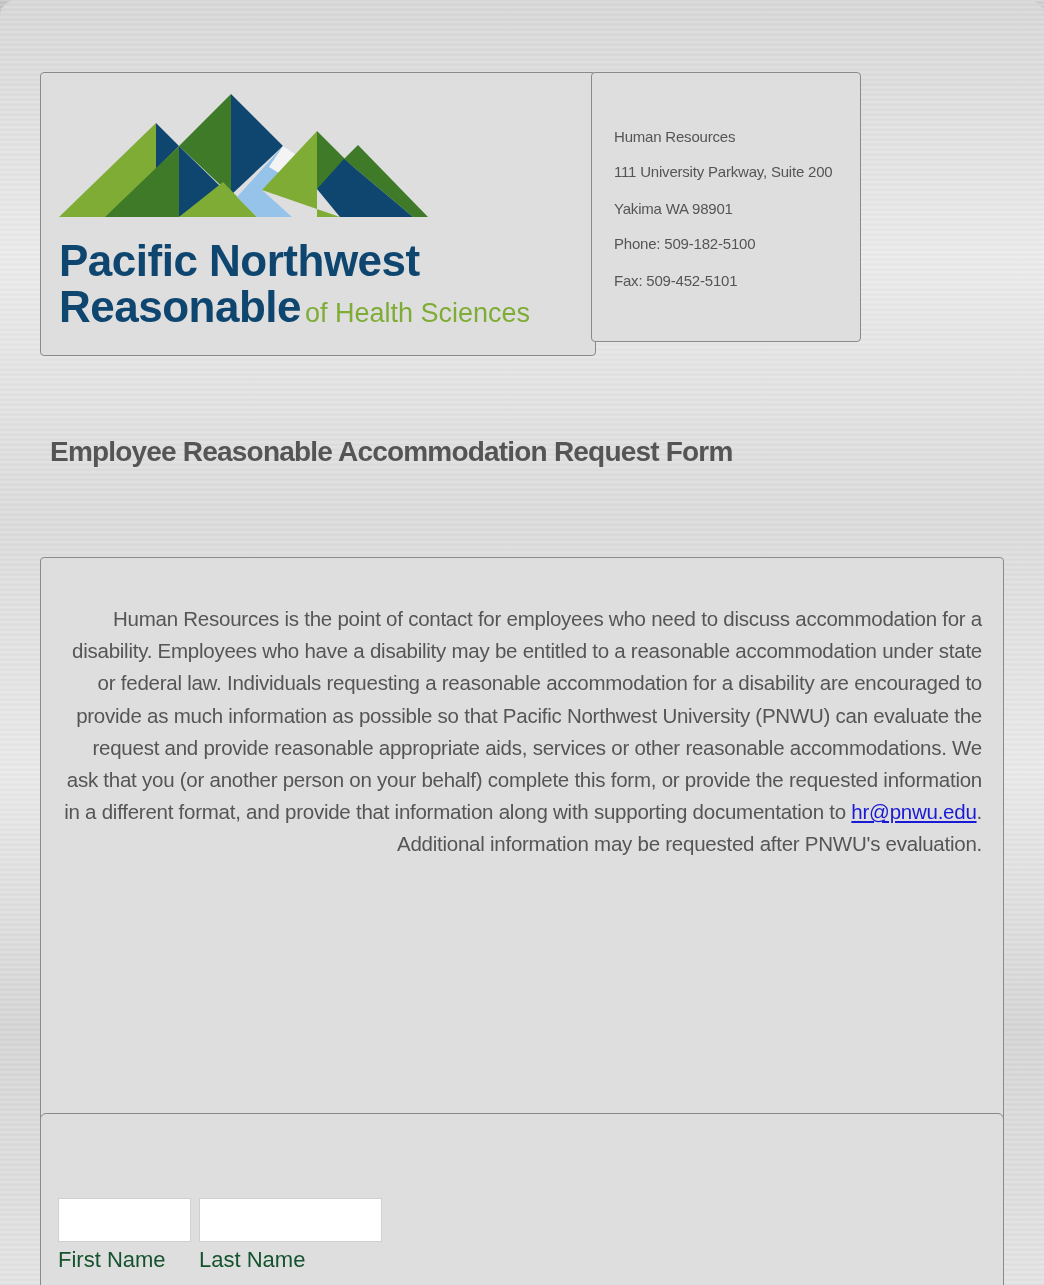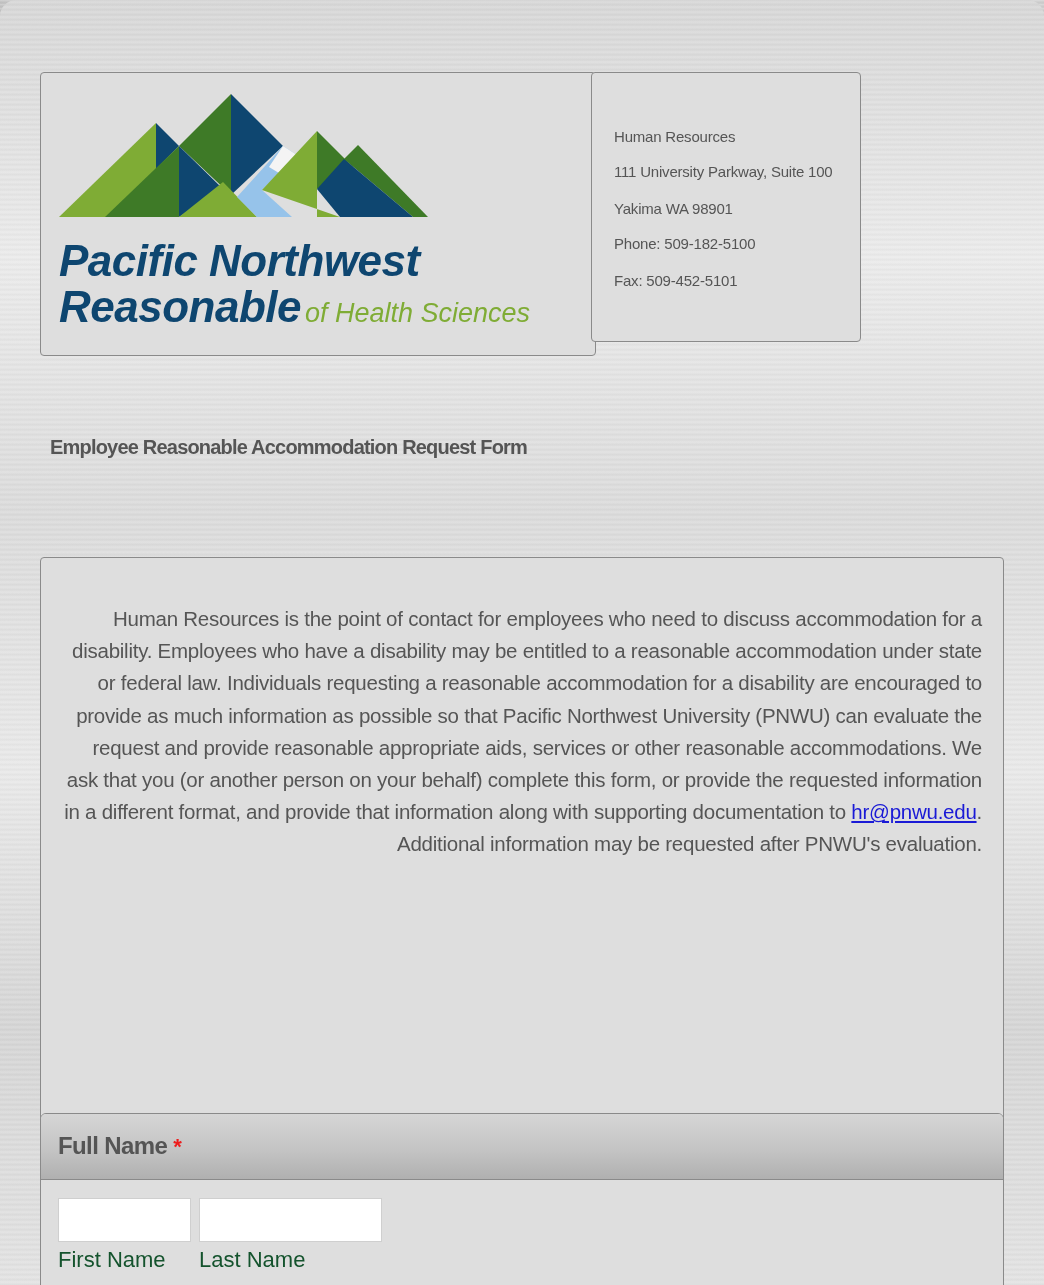--- a/index.html
+++ b/index.html
@@ -19,41 +19,41 @@
       repeating-linear-gradient(180deg, rgba(0,0,0,0.025) 0px, rgba(255,255,255,0.12) 2px, rgba(0,0,0,0.03) 5px),
       linear-gradient(180deg, #d8d8d8 0%, #ececec 20%, #dcdcdc 40%, #eaeaea 60%, #d6d6d6 80%, #e4e4e4 100%);
   }
   .panel {
     position: absolute;
     background: #dedede;
     border: 1.5px solid #8a8a8a;
     border-radius: 4px;
     text-align: right;
   }
-  .logo-panel { left: 40px; top: 72px; width: 556px; height: 284px; font-style: italic; }
+  .logo-panel { left: 40px; top: 72px; width: 556px; height: 284px; }
   .contact-panel { left: 591px; top: 72px; width: 270px; height: 270px; }
   .contact-panel .line {
     position: absolute; left: 22px;
     font-size: 15px; color: #555; letter-spacing: -0.2px;
   }
   .logo-svg { position: absolute; left: 16px; top: 16px; }
   .logo-text1, .logo-text2 {
     position: absolute; left: 18px;
     font-weight: bold; color: #0e4670; font-size: 44px; letter-spacing: -0.5px;
     line-height: 1;
   }
   .logo-text1 { top: 166px; }
   .logo-text2 { top: 212px; }
   .logo-sub {
     font-weight: normal; color: #7fac35; font-size: 27px; letter-spacing: 0;
     margin-left: 4px;
   }
   .form-title {
     position: absolute; left: 50px; top: 436px;
-    font-size: 20px; font-weight: bold; color: #555; letter-spacing: -0.8px;
+    font-size: 28px; font-weight: bold; color: #555; letter-spacing: -0.8px;
   }
   .intro-panel { left: 40px; top: 557px; width: 964px; height: 632px; }
   .intro-panel p {
     position: absolute; left: 21px; width: 920px;
     font-size: 20.5px; line-height: 32.2px; color: #555;
     letter-spacing: -0.25px;
   }
   .intro-panel a { color: #1a1ad6; text-decoration: underline; }
   .field-panel {
     position: absolute; left: 40px; top: 1113px; width: 964px; height: 200px;
@@ -110,33 +110,30 @@
 
     <polygon points="287,70 301,56 371,128 356,128" fill="#3e7a27"></polygon>
     <polygon points="260,100 287,70 356,128 283,128" fill="#0e4670"></polygon>
   </svg>
   <div class="logo-text1">Pacific Northwest</div>
   <div class="logo-text2"><span>Reasonable</span><span class="logo-sub">of Health Sciences</span></div>
 </div>
 
 <div class="panel contact-panel">
   <div class="line" style="top:55px">Human Resources</div>
-  <div class="line" style="top:90px">111 University Parkway, Suite 100</div>
+  <div class="line" style="top:90px">111 University Parkway, Suite 200</div>
   <div class="line" style="top:127px">Yakima WA 98901</div>
   <div class="line" style="top:162px">Phone: 509-182-5100</div>
   <div class="line" style="top:199px">Fax: 509-452-5101</div>
 </div>
 
 <h1 class="form-title">Employee Reasonable Accommodation Request Form</h1>
 
 <div class="panel intro-panel">
   <p style="top:45px"><span>Human Resources is the point of contact for employees who need to discuss accommodation for a disability.  Employees who have a disability may be entitled to a reasonable accommodation under state or federal law.  Individuals requesting a reasonable accommodation for a disability are encouraged to provide as much information as possible so that Pacific Northwest University (PNWU) can evaluate the request and provide reasonable appropriate aids, services or other reasonable accommodations.  We ask that you (or another person on your behalf) complete this form, or provide the requested information in a different format, and provide that information along with supporting documentation to </span><a href="#">hr@pnwu.edu</a><span>.  Additional information may be requested after PNWU's evaluation.</span></p>
 </div>
 
 <div class="field-panel">
-  <div class="field-header">
-    <div class="field-label"><span>Full Name</span><span class="required-star">*</span></div>
-  </div>
   <input class="name-input first-input" type="text" value="" style="">
   <input class="name-input last-input" type="text" value="" style="">
   <div class="sublabel first-label">First Name</div>
   <div class="sublabel last-label">Last Name</div>
 </div>
 
 </body></html>

